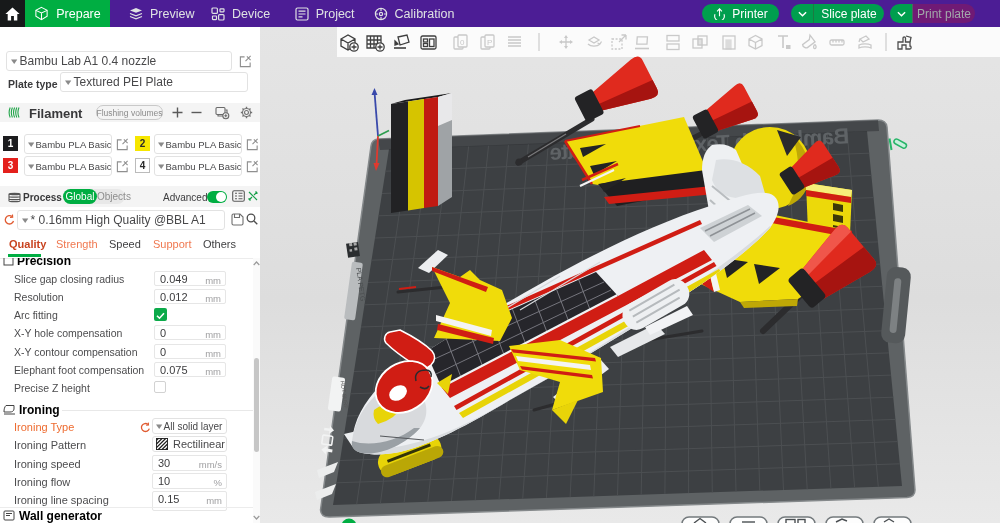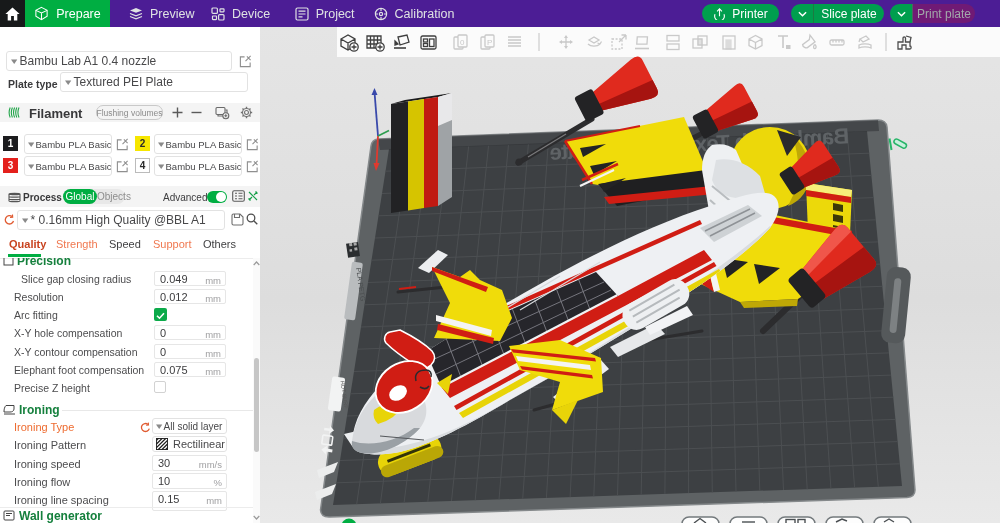--- a/index.html
+++ b/index.html
@@ -12,21 +12,21 @@
 .sechead{position:absolute;left:0;width:260px;background:#f4f4f4;font-size:13px;font-weight:bold;color:#38383a}
 .selbox{position:absolute;height:20px;border:1px solid #e2e2e2;border-radius:3px;background:#fff;font-size:12px;color:#48484a;display:flex;align-items:center;overflow:hidden;white-space:nowrap}
 .chev{display:inline-block;margin:0 3px 0 5px;color:#8a8a8a;font-size:9px;transform:scaleX(1.4);flex:0 0 auto}
 .lbl{position:absolute;font-size:12px;color:#46464a}
 .swatch{position:absolute;width:15px;height:15px;font-size:10px;font-weight:bold;display:flex;align-items:center;justify-content:center}
 .editicon{position:absolute;width:13px;height:13px}
 .rowlbl{position:absolute;font-size:10.5px;color:#4c4c4e;white-space:nowrap}
 .inpbox{position:absolute;left:154px;width:72px;height:15px;border:1px solid #e6e6e6;border-radius:2px;background:#fff;font-size:11px;color:#3c3c3e}
 .inpbox .v{position:absolute;left:5px;top:1px}
 .inpbox .u{position:absolute;right:4px;top:2.5px;font-size:9.5px;color:#a0a0a2}
-.ghead{position:absolute;font-size:12px;font-weight:bold;color:#15803d;white-space:nowrap}
+.ghead{position:absolute;font-size:12px;font-weight:bold;color:#000000;white-space:nowrap}
 .orange{color:#ee6b2f}
 #viewport{position:absolute;left:260px;top:27px;width:740px;height:496px;background:linear-gradient(#e5e5e5,#dddddd 55%,#e9e9e9)}
 </style></head>
 <body>
 <div id="topbar">
  <div id="home">
   <svg width="15" height="14" viewBox="0 0 15 14">
         <path d="M7.5 0.5 L14.6 7 L12.3 7 L12.3 13.5 L8.9 13.5 L8.9 9 L6.1 9 L6.1 13.5 L2.7 13.5 L2.7 7 L0.4 7 Z" fill="#fff"></path>
       </svg>
  </div>
@@ -191,21 +191,21 @@
   <span style="position:absolute;left:203px;color:#3f3f41">Others</span>
   <span style="position:absolute;left:8px;top:16px;width:33px;height:2.5px;background:#00ae42"></span>
  </div>
  <div style="position:absolute;left:0;top:231px;width:253px;height:1px;background:#ececec"></div>
 
  <div style="position:absolute;left:0;top:231px;width:253px;height:265px;overflow:hidden">
    <div class="ghead" style="left:17px;top:-4px">Precision</div>
    <svg style="position:absolute;left:3px;top:-3px" width="11" height="11" viewBox="0 0 11 11" fill="none" stroke="#444" stroke-width="1">
         <rect x="1" y="1" width="9" height="9"></rect>
       </svg>
-   <div class="rowlbl" style="left:21px;top:15px">Slice gap closing radius</div>
+   <div class="rowlbl" style="left:14px;top:15px">Slice gap closing radius</div>
    <div class="inpbox" style="top:13px">
         <span class="v">0.049</span>
         <span class="u">mm</span>
       </div>
    <div class="rowlbl" style="left:14px;top:33px">Resolution</div>
    <div class="inpbox" style="top:31px">
         <span class="v">0.012</span>
         <span class="u">mm</span>
       </div>
    <div class="rowlbl" style="left:14px;top:51px">Arc fitting</div>

